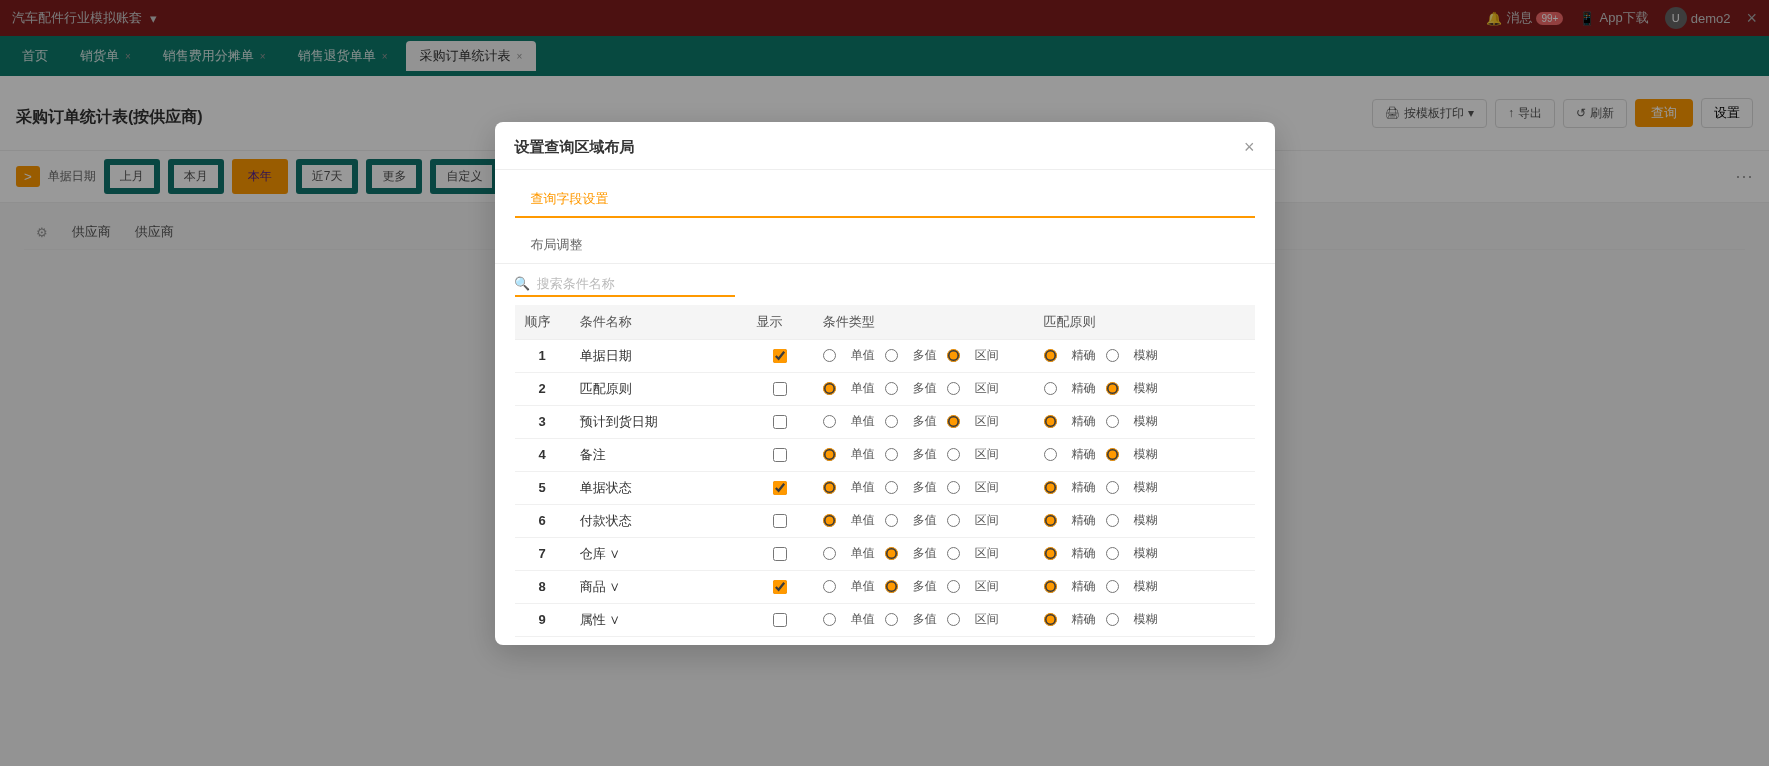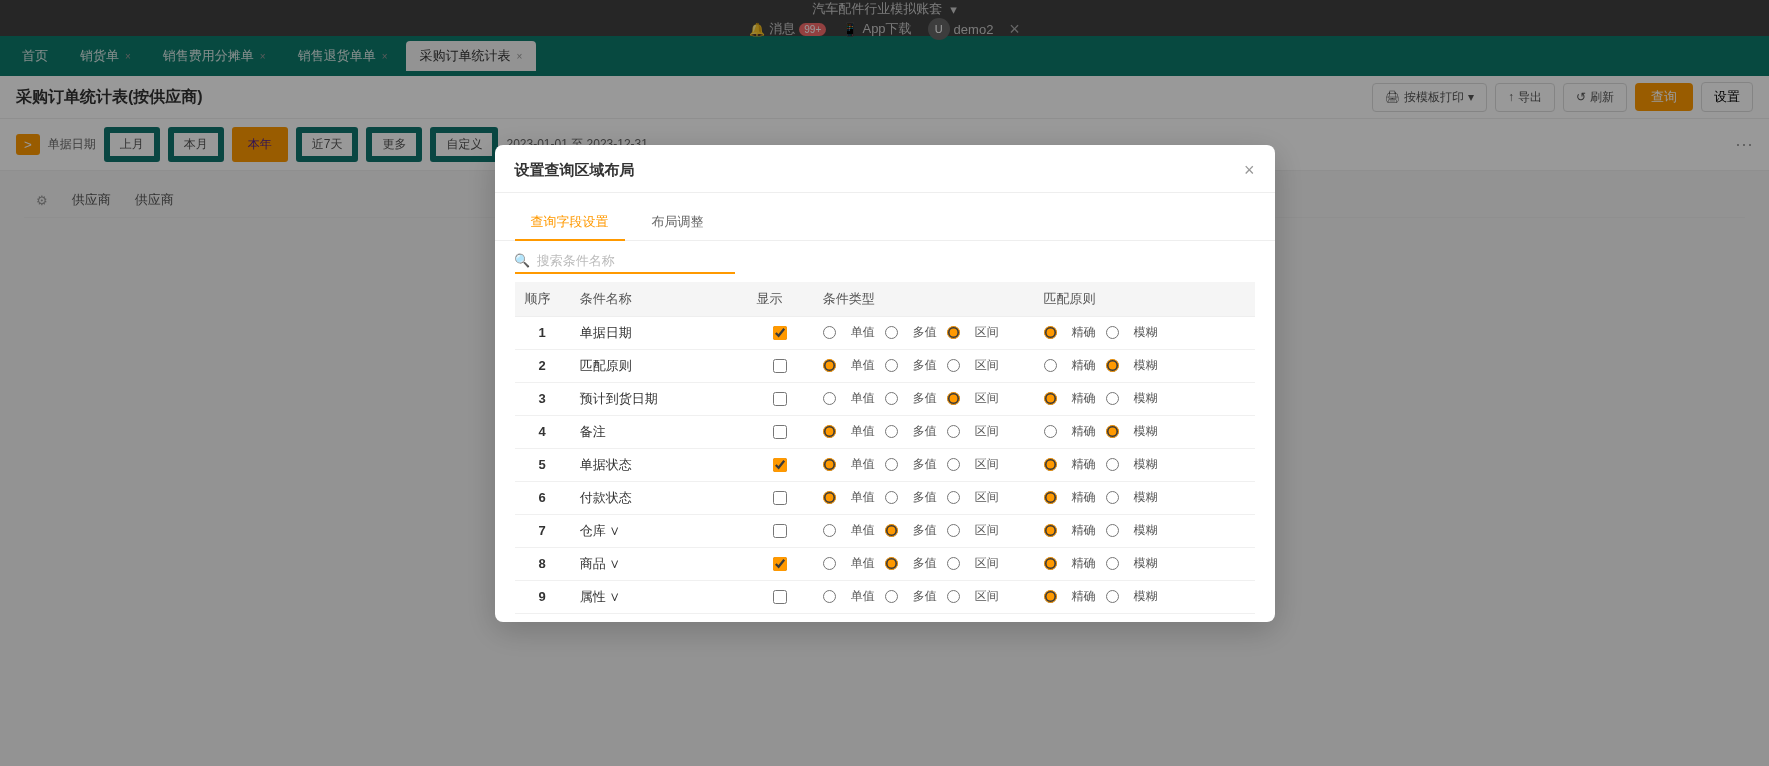--- a/index.html
+++ b/index.html
@@ -1,27 +1,26 @@
 <!DOCTYPE html>
 <html><head>
   <meta charset="utf-8">
   <style>
     * { box-sizing: border-box; margin: 0; padding: 0; }
     body { font-family: 'Microsoft YaHei', Arial, sans-serif; font-size: 13px; background: #f0f2f5; overflow: hidden; }
 
     
     .top-bar {
       height: 36px;
-      background: #404040;
+      background: #7f1d1d;
       display: flex;
       align-items: center;
       justify-content: space-between;
       padding: 0 12px;
       color: #ccc;
-      flex-direction: column;
     }
     .top-bar-left { display: flex; align-items: center; gap: 8px; font-size: 13px; }
     .top-bar-right { display: flex; align-items: center; gap: 16px; font-size: 13px; }
     .top-bar-right .badge { background: #f56c6c; color: white; border-radius: 10px; padding: 1px 5px; font-size: 10px; }
     .top-bar-right .close-x { color: #aaa; cursor: pointer; font-size: 18px; }
 
     
     .tab-bar {
       height: 40px;
       background: #0d7a6b;
@@ -49,23 +48,23 @@
     
     .page-content {
       background: #f5f5f5;
       min-height: calc(766px - 76px);
       position: relative;
     }
 
     
     .page-header {
       background: white;
-      padding: 6px 16px;
-      display: flex;
-      align-items: center;
+      padding: 22px 16px;
+      display: flex;
+      align-items: flex-end;
       justify-content: space-between;
       border-bottom: 1px solid #eee;
     }
     .page-title { font-size: 16px; font-weight: bold; color: #333; }
     .page-actions { display: flex; gap: 8px; align-items: center; }
     .btn-print, .btn-export, .btn-refresh {
       padding: 5px 12px;
       border: 1px solid #ddd;
       border-radius: 4px;
       background: white;
@@ -154,20 +153,21 @@
     }
     .dialog-title { font-size: 15px; font-weight: bold; color: #333; }
     .dialog-close { cursor: pointer; color: #999; font-size: 18px; line-height: 1; }
 
     
     .dialog-tabs {
       display: flex;
       padding: 12px 20px 0;
       gap: 11px;
       border-bottom: 1px solid #eee;
+      flex-direction: column;
     }
     .dialog-tab {
       padding: 8px 16px;
       cursor: pointer;
       font-size: 13px;
       color: #666;
       border-bottom: 2px solid transparent;
       margin-bottom: -1px;
     }
     .dialog-tab.active {

